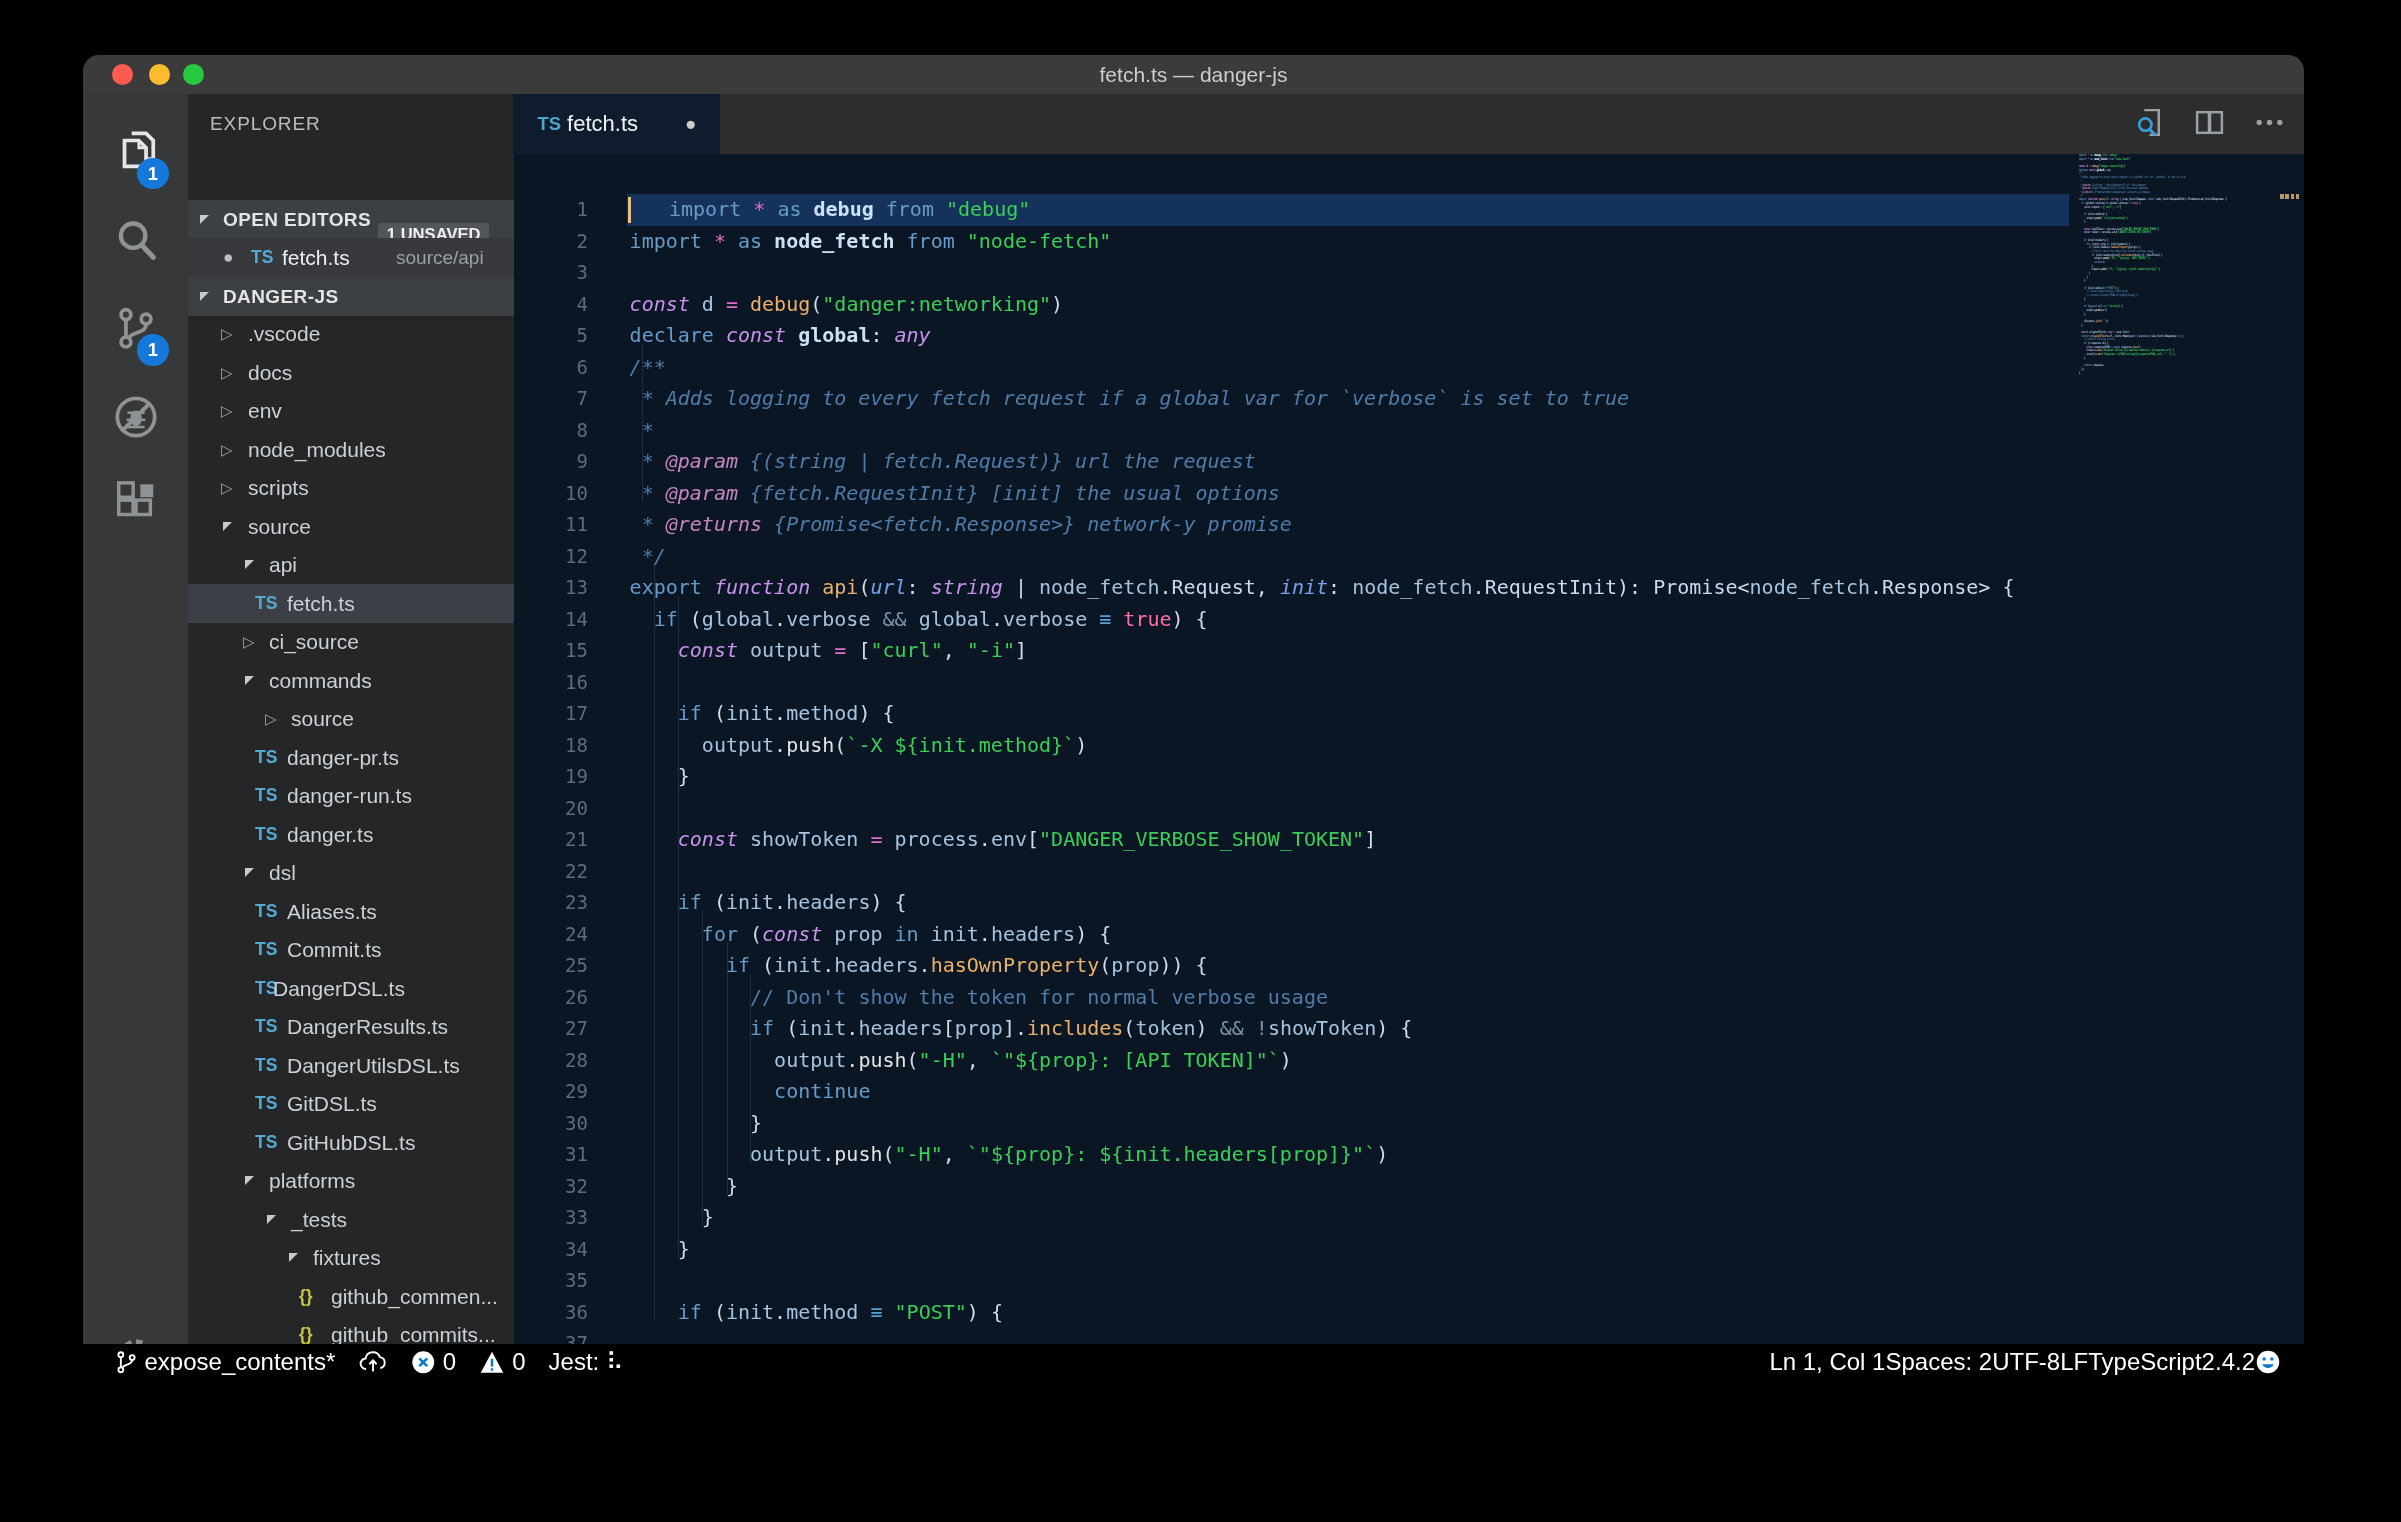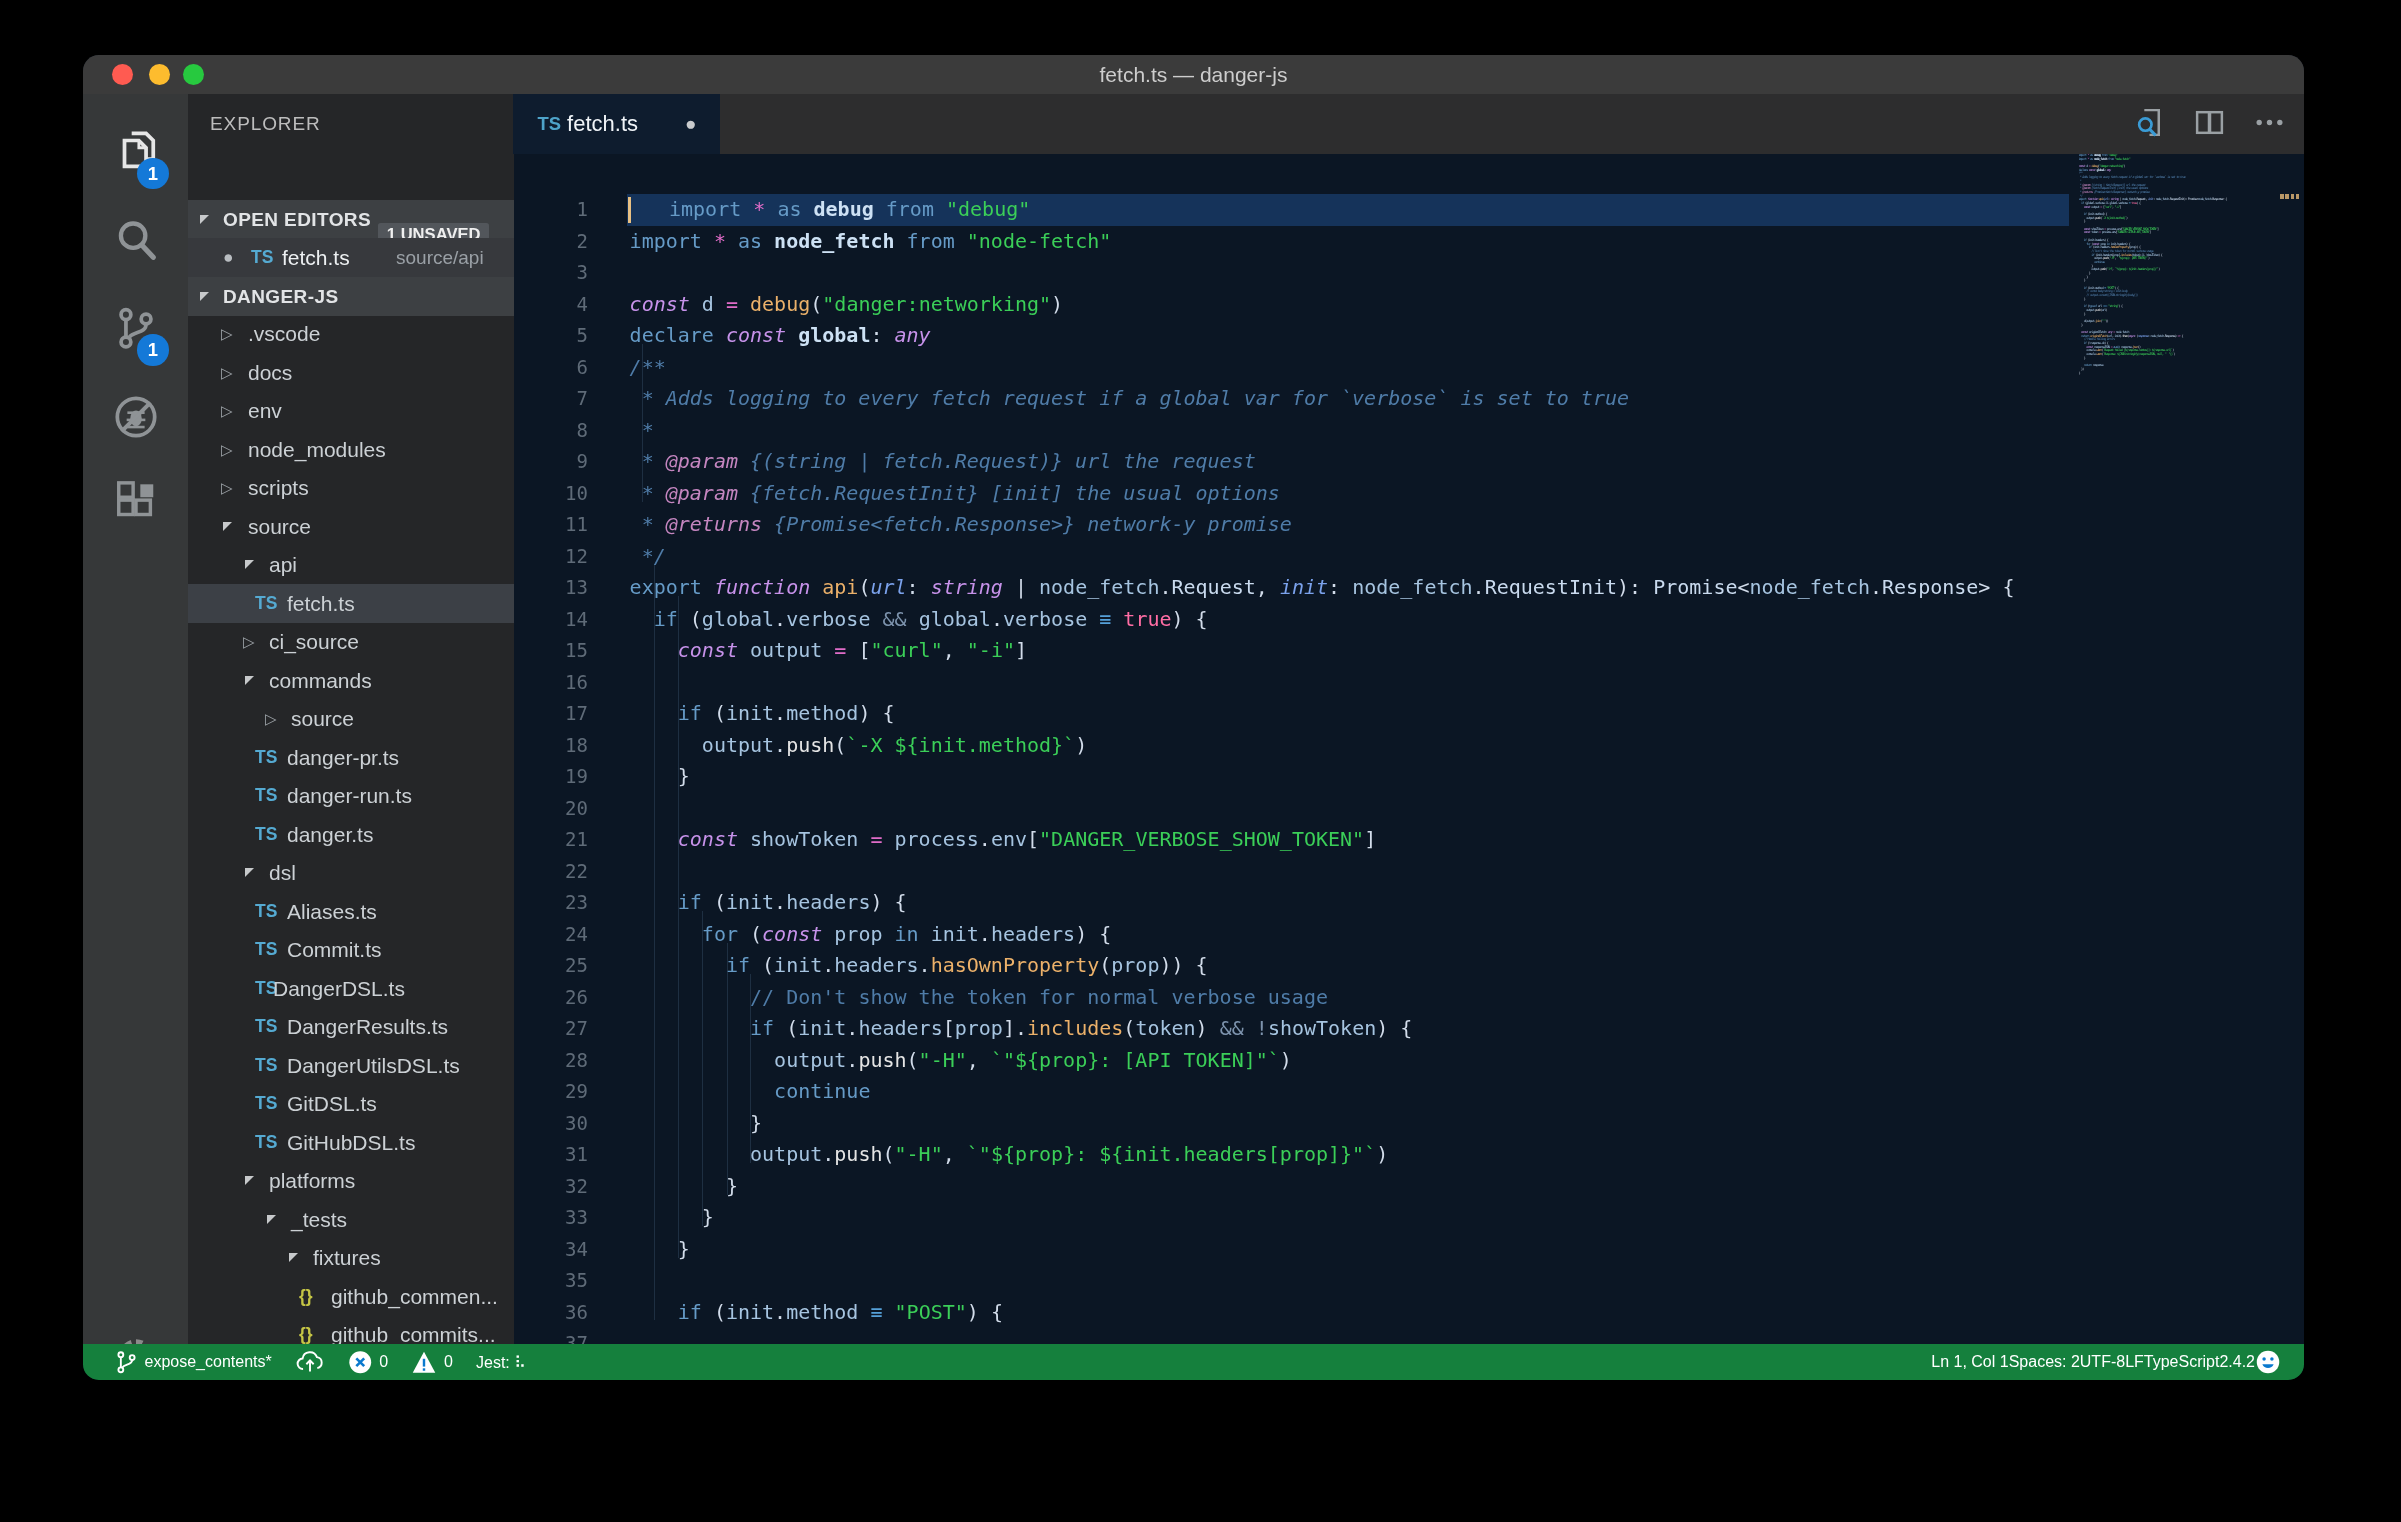--- a/index.html
+++ b/index.html
@@ -70,22 +70,22 @@
   .tk-cmi{color:#4f7ca8;font-style:italic}.tk-tg{color:#c586c0;font-style:italic}
   .tk-tr{color:#ff6da4}.tk-eq{color:#55a0d8}.tk-am{color:#7d93ad}
   .tk-ty{color:#c792ea;font-style:italic}.tk-tf{color:#c9daee}
   
   #minimap{position:absolute;right:24.5px;top:60px;width:201px;height:263px;overflow:hidden;
            font-family:"DejaVu Sans Mono",monospace;}
   .ml{height:3.7px;line-height:3.7px;font-size:3.3px;white-space:pre;letter-spacing:-0.7px;}
   #ruler-decoration{position:absolute;right:2.6px;top:100px;width:21px;height:5.3px;
       background:repeating-linear-gradient(90deg,#b99767 0 3.5px,rgba(0,0,0,0) 3.5px 5.3px);}
   
-  #statusbar{position:absolute;left:0;right:0;bottom:0;height:36px;background:#15803d;
-             color:#fff;font-size:16px;}
+  #statusbar{position:absolute;left:0;right:0;bottom:0;height:36px;background:#000000;
+             color:#fff;font-size:24px;}
   #status-left{position:absolute;left:31.5px;top:0;height:36px;display:flex;align-items:center;gap:23px;}
   #status-right{position:absolute;right:23px;top:0;height:36px;display:flex;align-items:center;}
   .st-item{display:flex;align-items:center;gap:7px;white-space:nowrap;}
   .st-item svg{display:block;}
 </style>
 </head>
 <body>
 
 <div id="window">
 

